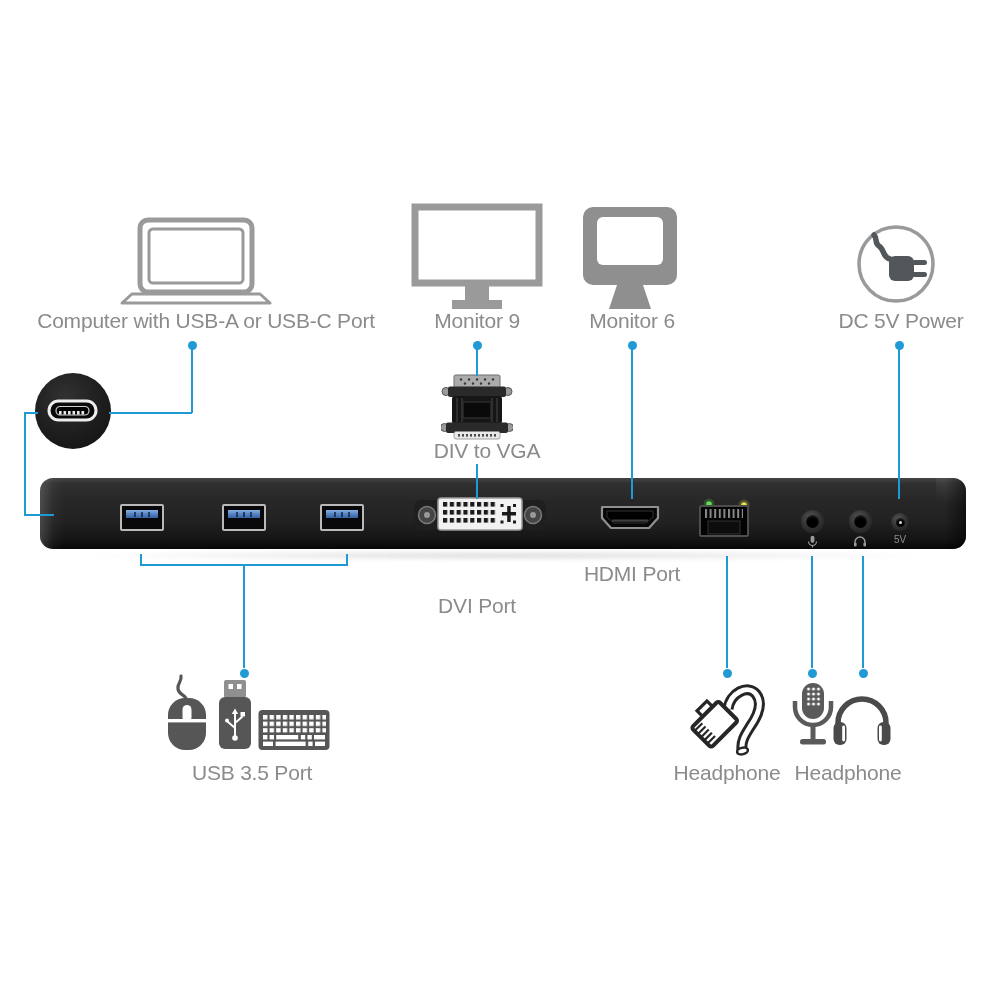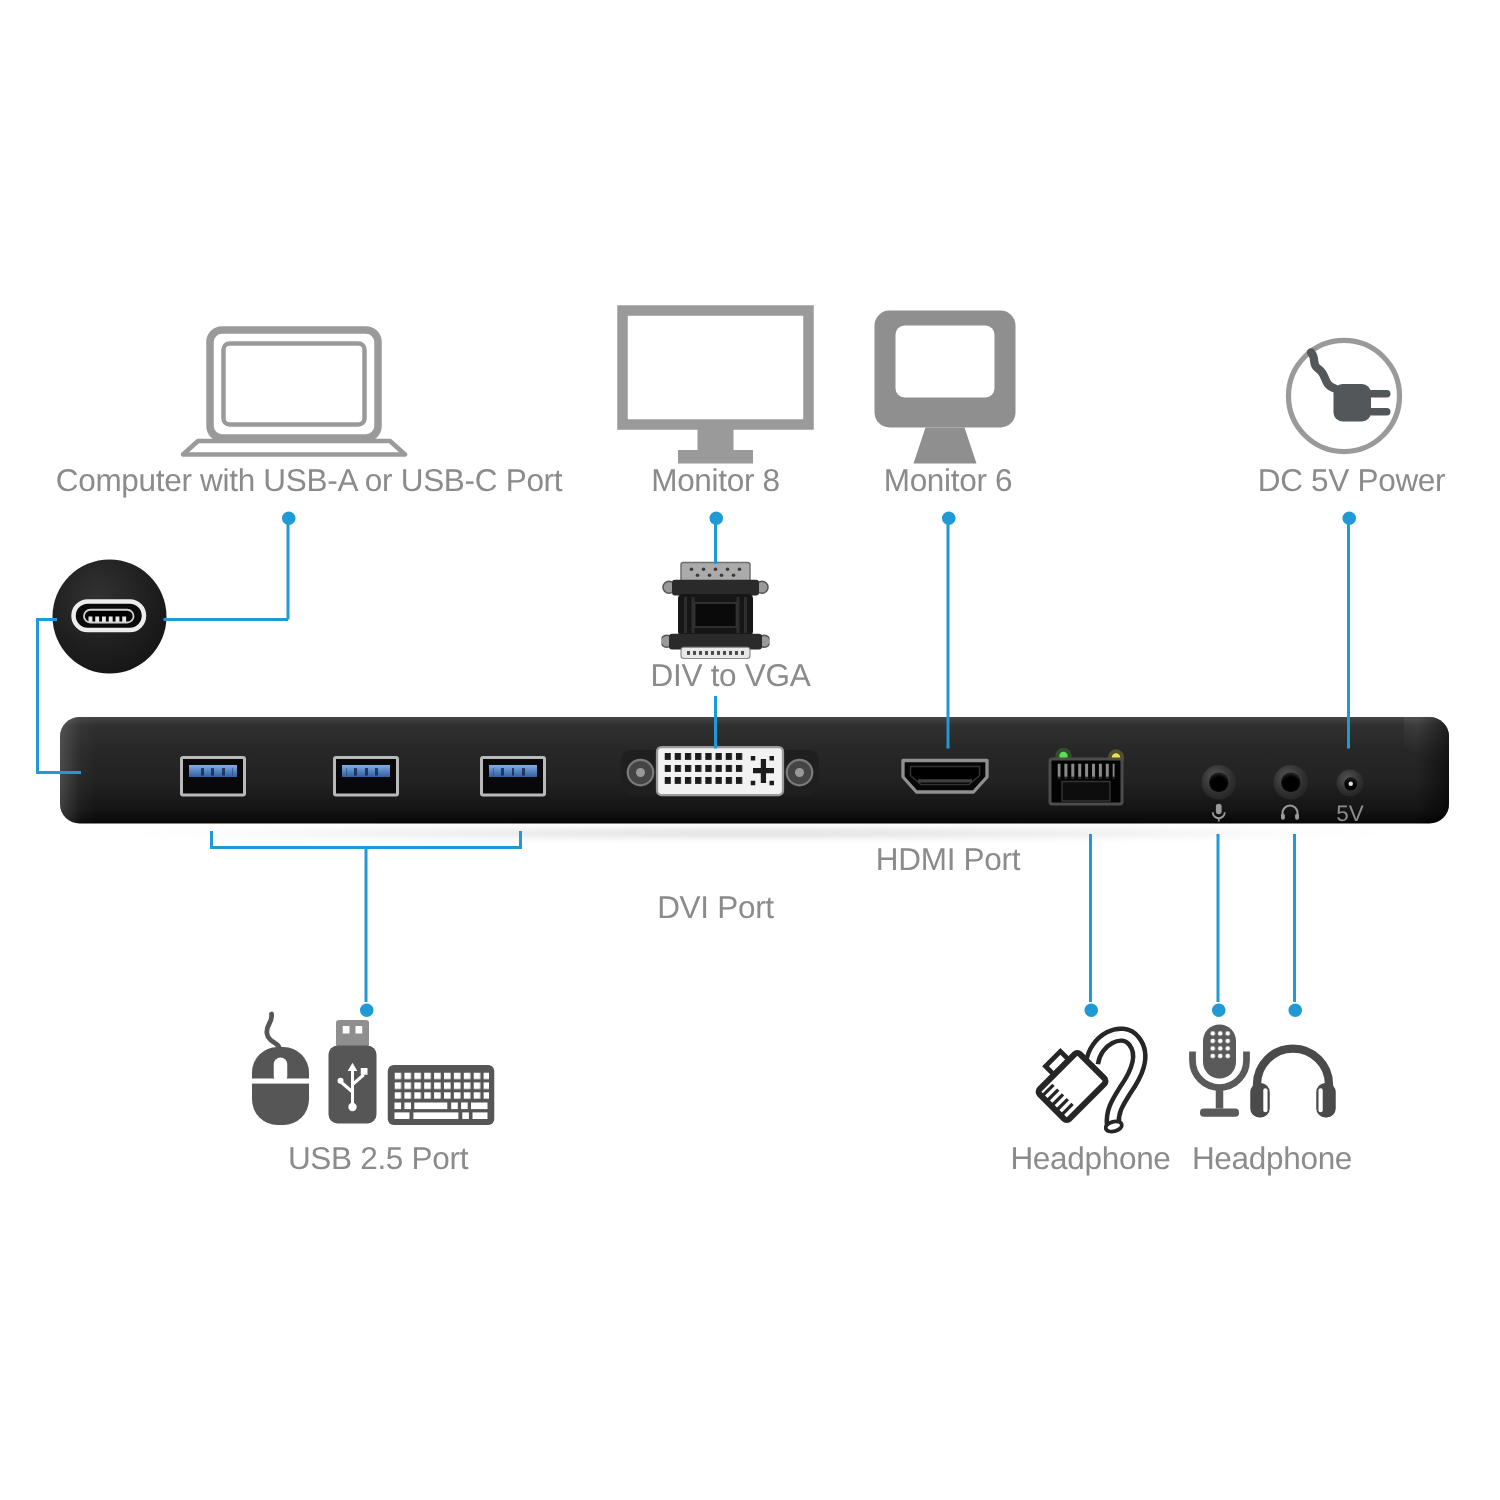--- a/index.html
+++ b/index.html
@@ -5,21 +5,21 @@
   :root{
     --accent:#1f9ad5;
     --label:#8b8b8b;
   }
   html,body{margin:0;padding:0;background:#fff;}
   .stage{position:relative;width:972px;height:1000px;background:#fff;overflow:hidden;
          font-family:"Liberation Sans",sans-serif;border-radius:19px;}
   .abs{position:absolute;}
   .lbl{position:absolute;transform:translateX(-50%);font-size:21px;letter-spacing:-0.2px;
        color:var(--label);white-space:nowrap;line-height:1;}
-  .lbl-sm{position:absolute;transform:translateX(-50%);font-size:15px;color:#8d8d8d;
+  .lbl-sm{position:absolute;transform:translateX(-50%);font-size:10px;color:#8d8d8d;
           white-space:nowrap;line-height:1;}
   .vl{position:absolute;width:2px;background:var(--accent);}
   .hl{position:absolute;height:2px;background:var(--accent);}
   .dot{position:absolute;width:9px;height:9px;border-radius:50%;background:var(--accent);}
   .bracket{position:absolute;border:2px solid var(--accent);border-top:none;box-sizing:border-box;}
   .usbc-circle{position:absolute;left:35px;top:373px;width:76px;height:76px;border-radius:50%;
        background:radial-gradient(circle at 40% 32%,#323232 0%,#1d1d1d 55%,#101010 100%);}
   .dock{position:absolute;left:40px;top:478px;width:926px;height:71px;border-radius:13px;
        background:linear-gradient(180deg,#454545 0%,#303030 8%,#272727 32%,#222 60%,#151515 86%,#070707 100%);}
   .dock::before{content:"";position:absolute;left:0;top:0;bottom:0;width:24px;
@@ -72,21 +72,21 @@
     <circle cx="40" cy="40" r="37" fill="#fff" stroke="#9a9a9a" stroke-width="3.5"></circle>
     <g fill="#54575a">
       <rect x="33" y="32" width="25" height="25" rx="6"></rect>
       <rect x="56" y="36" width="15" height="5" rx="2.5"></rect>
       <rect x="56" y="48" width="15" height="5" rx="2.5"></rect>
     </g>
     <path d="M34,35 C26,33 29,26 23,22 C18,19 22,15 18,11" fill="none" stroke="#54575a" stroke-width="5.5" stroke-linecap="round"></path>
   </svg>
 
   <div class="lbl" style="left:206px;top:310px">Computer with USB-A or USB-C Port</div>
-  <div class="lbl" style="left:477px;top:310px">Monitor 8</div>
+  <div class="lbl" style="left:477px;top:310px">Monitor 9</div>
   <div class="lbl" style="left:632px;top:310px">Monitor 6</div>
   <div class="lbl" style="left:901px;top:310px">DC 5V Power</div>
 
   <div class="usbc-circle">
     <svg width="76" height="76" viewBox="0 0 76 76">
       <rect x="14" y="28" width="47" height="19" rx="9.5" fill="#0a0a0a" stroke="#ededed" stroke-width="3"></rect>
       <rect x="21" y="33.5" width="33" height="8.5" rx="4.2" fill="#000" stroke="#cfcfcf" stroke-width="1.2"></rect>
       <g fill="#e8e8e8">
         <rect x="24" y="38" width="2.6" height="3.6"></rect>
           <rect x="28.5" y="38" width="2.6" height="3.6"></rect>
@@ -289,21 +289,21 @@
       <rect x="43.8" y="27" width="4.4" height="4.4"></rect>
         <rect x="50.4" y="27" width="4.4" height="4.4"></rect>
       <rect x="57" y="27" width="11" height="4.4"></rect>
       <rect x="6" y="33.6" width="10" height="4.4"></rect>
         <rect x="18.6" y="33.6" width="30" height="4.4"></rect>
       <rect x="51.2" y="33.6" width="4.4" height="4.4"></rect>
         <rect x="58" y="33.6" width="10" height="4.4"></rect>
     </g>
   </svg>
 
-  <div class="lbl" style="left:252px;top:762px">USB 2.5 Port</div>
+  <div class="lbl" style="left:252px;top:762px">USB 3.5 Port</div>
 
   <svg class="abs" style="left:684px;top:673px" width="92" height="92" viewBox="0 0 92 92">
     <path d="M44,36 C46,20 64,11 72,21 C80,31 73,44 66,54 C61,62 57,68 58,77" fill="none" stroke="#262626" stroke-width="11"></path>
     <path d="M44,36 C46,20 64,11 72,21 C80,31 73,44 66,54 C61,62 57,68 58,77" fill="none" stroke="#fff" stroke-width="5"></path>
     <ellipse cx="58.5" cy="78" rx="5.5" ry="3.2" fill="#fff" stroke="#262626" stroke-width="2.5" transform="rotate(-14 58.5 78)"></ellipse>
     <g transform="rotate(45 30 52)">
       <rect x="8" y="40" width="10" height="14" fill="#fff" stroke="#262626" stroke-width="3.2"></rect>
       <rect x="16" y="32" width="28" height="38" rx="2.5" fill="#fff" stroke="#262626" stroke-width="4"></rect>
       <g stroke="#262626" stroke-width="2.2">
         <line x1="20.5" y1="69" x2="20.5" y2="59"></line>

